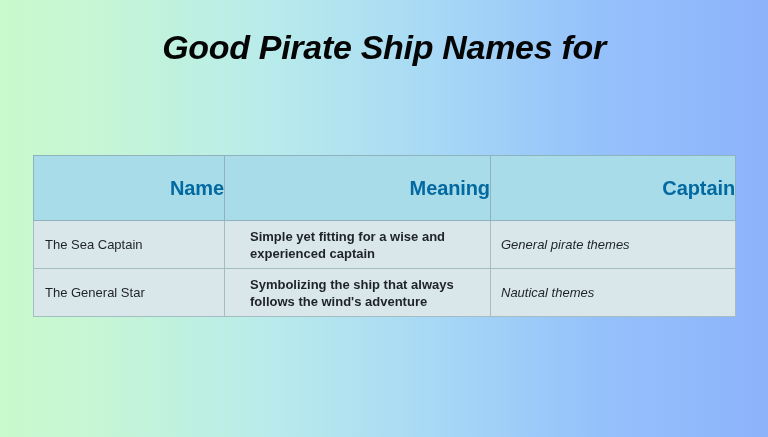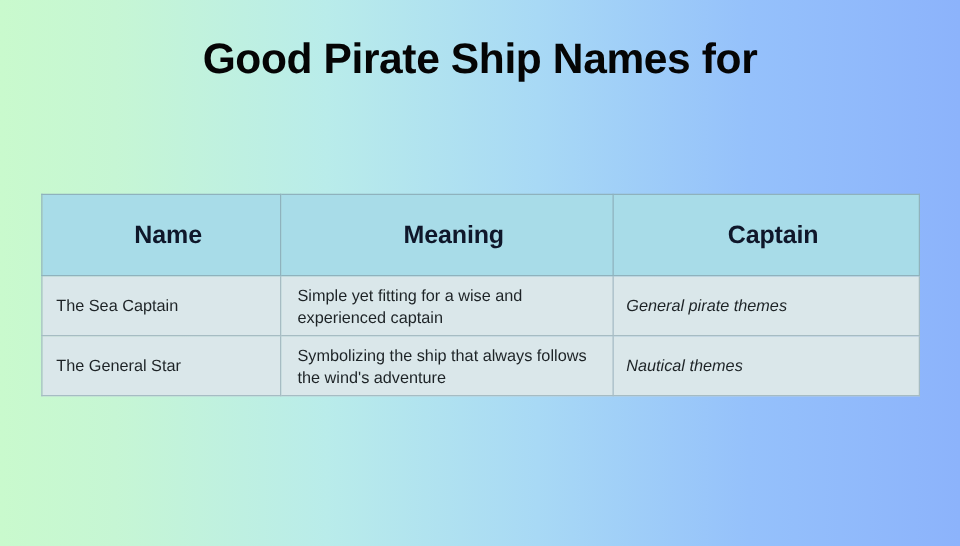--- a/index.html
+++ b/index.html
@@ -31,20 +31,21 @@
   }
 
   .title-line {
     font-family: "Liberation Sans", sans-serif;
     font-size: 34px;
     font-weight: 700;
     letter-spacing: -0.3px;
     color: #050505;
     line-height: 43px;
     white-space: nowrap;
+    font-style: italic;
   }
 
   
   .table-wrap {
     position: absolute;
     left: 33px;
     top: 155px;
     width: 702px;
   }
 
@@ -56,44 +57,45 @@
   }
 
   table.data-table col.c-name    { width: 191px; }
   table.data-table col.c-meaning { width: 266px; }
   table.data-table col.c-origin  { width: 245px; }
 
   thead th {
     background: #a8dce8;
     border: 1px solid #8fb2bd;
     height: 65px;
-    text-align: center;
+    text-align: right;
     vertical-align: middle;
     padding: 0 0 0 11px;
     font-size: 20px;
     font-weight: 700;
-    color: #0f172a;
+    color: #0369a1;
     letter-spacing: -0.1px;
   }
 
   tbody td {
     background: #dae7ea;
     border: 1px solid #a6bcc3;
     height: 48px;
     text-align: left;
     vertical-align: middle;
     padding: 4px 8px 4px 11px;
     font-size: 13px;
     font-weight: 400;
     color: #1d2326;
     line-height: 17px;
   }
 
   tbody td.cell-meaning {
-    padding-left: 13px;
+    padding-left: 25px;
+    font-weight: bold;
   }
 
   tbody td.cell-origin {
     padding-left: 10px;
     font-style: italic;
   }
 </style>
 </head>
 <body>
 

